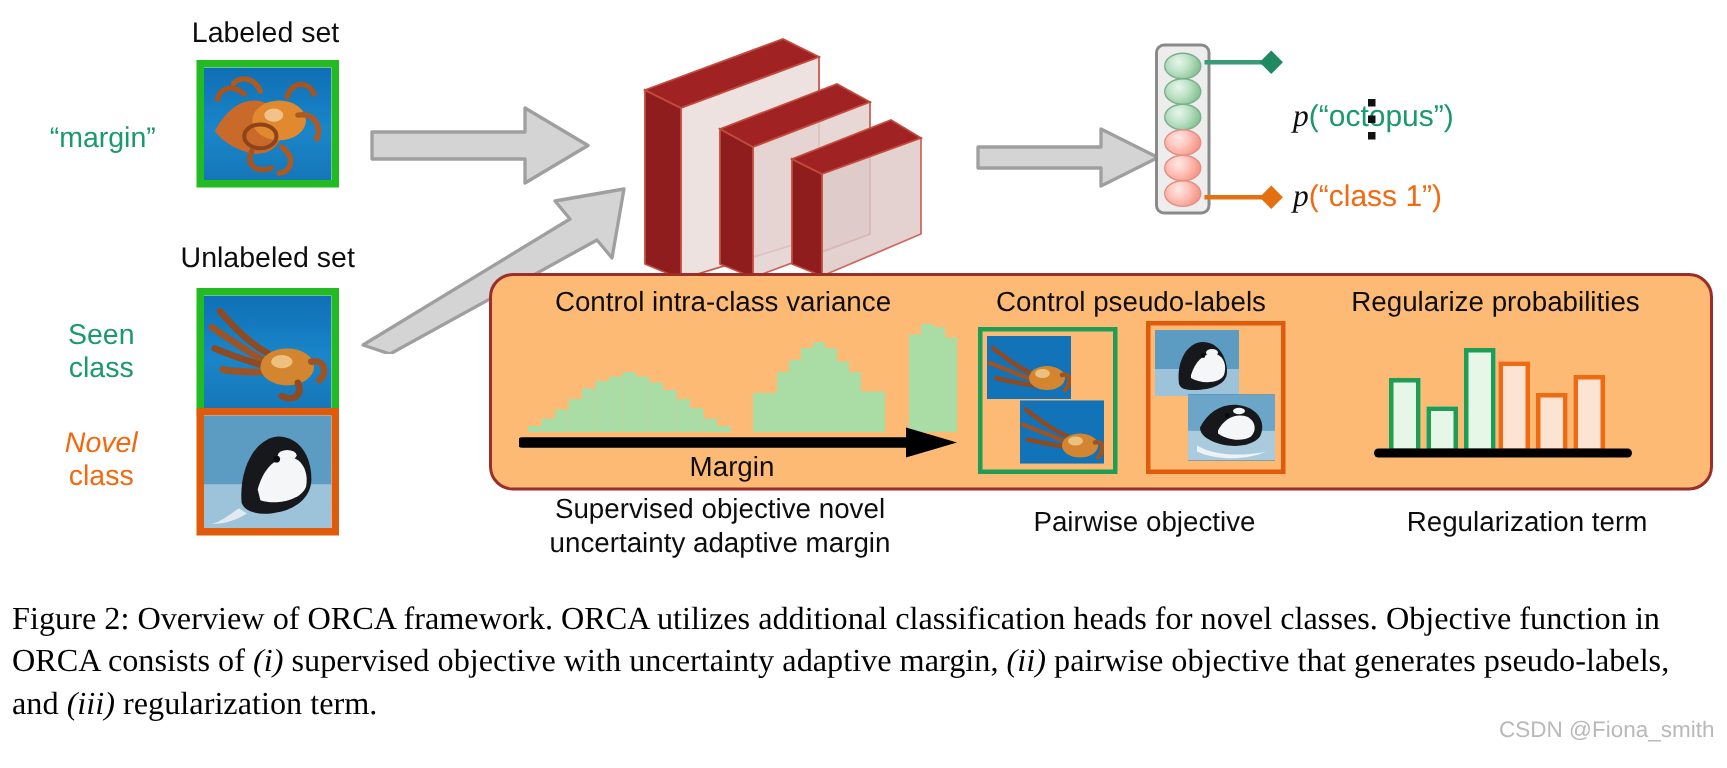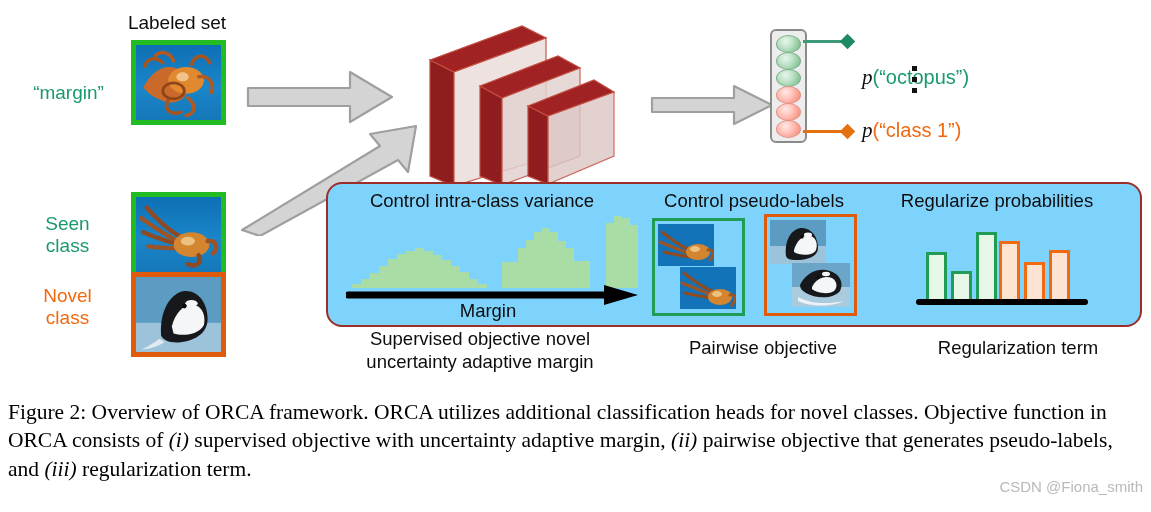--- a/index.html
+++ b/index.html
@@ -42,21 +42,21 @@
   .node-r{background:radial-gradient(circle at 38% 32%,#ffe9e6 0%,#ffc4bb 38%,#f99a8c 75%,#f48d7e 100%);
           border:1px solid #e09184;}
   .leadline{position:absolute;height:2.5px;}
   .diamond{position:absolute;width:11px;height:11px;transform:rotate(45deg);}
   .prob{position:absolute;font-size:20px;white-space:nowrap;color:#0d0d0d;}
   .prob i{font-style:italic;font-family:"Liberation Serif",serif;font-size:21px;}
   .vdots{position:absolute;display:flex;flex-direction:column;align-items:center;gap:6px;}
   .vdots span{display:block;width:5px;height:5px;background:#111;}
 
   
-  .objpanel{position:absolute;background:#7dd3fc;border:2.5px solid #9c2e2a;border-radius:16px;}
+  .objpanel{position:absolute;background:#fdba74;border:2.5px solid #9c2e2a;border-radius:16px;}
 
   
   .histwrap{position:absolute;}
   .hbar{position:absolute;bottom:0;background:#aadca6;}
   .axisline{position:absolute;background:#000;height:6px;border-radius:3px;}
 
   
   .rbar{position:absolute;bottom:0;box-sizing:border-box;}
   .rbar-g{border:3px solid #1f9d55;background:#e6f7e8;}
   .rbar-o{border:3px solid #ef6a10;background:#fde3d2;}
@@ -89,41 +89,42 @@
         <path d="M42 18 C38 8 28 6 22 12" stroke="#b05a22" stroke-width="4" fill="none" stroke-linecap="round"></path>
         <path d="M62 22 C66 10 78 10 82 20" stroke="#a8541f" stroke-width="4" fill="none" stroke-linecap="round"></path>
         <path d="M70 36 C82 34 88 44 84 54" stroke="#b05a22" stroke-width="4" fill="none" stroke-linecap="round"></path>
         <path d="M36 62 C30 74 40 80 50 76" stroke="#a8541f" stroke-width="4" fill="none" stroke-linecap="round"></path>
         <path d="M58 60 C68 68 66 78 56 80" stroke="#b05a22" stroke-width="4" fill="none" stroke-linecap="round"></path>
         <ellipse cx="42" cy="52" rx="12" ry="9" fill="none" stroke="#8e4418" stroke-width="3"></ellipse>
       </svg>
     </div>
   </div>
 
+  <div class="abs lbl" style="left:86px;top:162px;width:185px;">Unlabeled set</div>
 
   <div class="abs lbl lbl-green" style="left:20px;top:213px;width:95px;">Seen</div>
   <div class="abs lbl lbl-green" style="left:20px;top:235px;width:95px;">class</div>
 
   <div class="thumb frame-green" style="left:131px;top:192px;width:95px;height:85px;">
     <div class="inner">
       <div class="octo"></div>
       <svg width="100%" height="100%" viewBox="0 0 95 85" preserveAspectRatio="none" style="position:absolute;left:0;top:0;">
         <path d="M12 12 C24 26 34 36 48 44" stroke="#8e4a22" stroke-width="5" fill="none" stroke-linecap="round"></path>
         <path d="M6 24 C20 34 32 42 46 50" stroke="#9c5426" stroke-width="5" fill="none" stroke-linecap="round"></path>
         <path d="M8 40 C22 46 34 50 48 54" stroke="#8e4a22" stroke-width="5" fill="none" stroke-linecap="round"></path>
         <path d="M14 56 C26 58 38 58 50 58" stroke="#9c5426" stroke-width="5" fill="none" stroke-linecap="round"></path>
         <ellipse cx="62" cy="54" rx="20" ry="14" fill="#d3862f"></ellipse>
         <ellipse cx="58" cy="50" rx="8" ry="5" fill="#ecc07f"></ellipse>
         <path d="M80 50 C90 48 92 58 86 64" stroke="#9c5426" stroke-width="5" fill="none" stroke-linecap="round"></path>
         <path d="M70 66 C74 76 66 80 58 76" stroke="#8e4a22" stroke-width="5" fill="none" stroke-linecap="round"></path>
       </svg>
     </div>
   </div>
 
-  <div class="abs lbl lbl-orange" style="left:20px;top:285px;width:95px;">Novel</div>
+  <div class="abs lbl lbl-orange" style="left:20px;top:285px;width:95px;font-style:italic;">Novel</div>
   <div class="abs lbl lbl-orange" style="left:20px;top:307px;width:95px;">class</div>
 
   <div class="thumb frame-orange" style="left:131px;top:272px;width:95px;height:85px;">
     <div class="inner">
       <div class="orca"></div>
       <svg width="100%" height="100%" viewBox="0 0 95 85" preserveAspectRatio="none" style="position:absolute;left:0;top:0;">
         <rect x="0" y="0" width="95" height="52" fill="#5c9cc2"></rect>
         <rect x="0" y="52" width="95" height="33" fill="#9dc3da"></rect>
         <path d="M28 66 C26 40 38 18 54 16 C70 15 80 30 80 48 C80 62 68 72 50 74 C38 75 30 72 28 66 Z" fill="#16181b"></path>
         <path d="M40 56 C44 40 54 30 66 32 C74 34 78 44 76 54 C72 64 54 68 42 64 Z" fill="#f4f6f7"></path>

